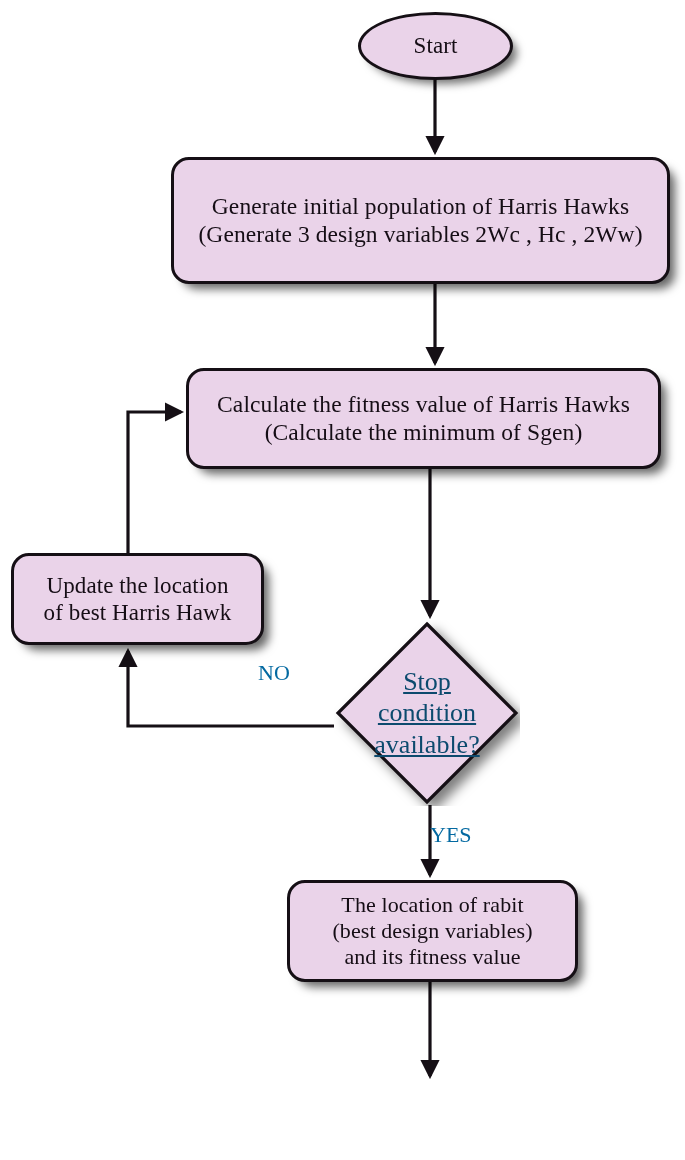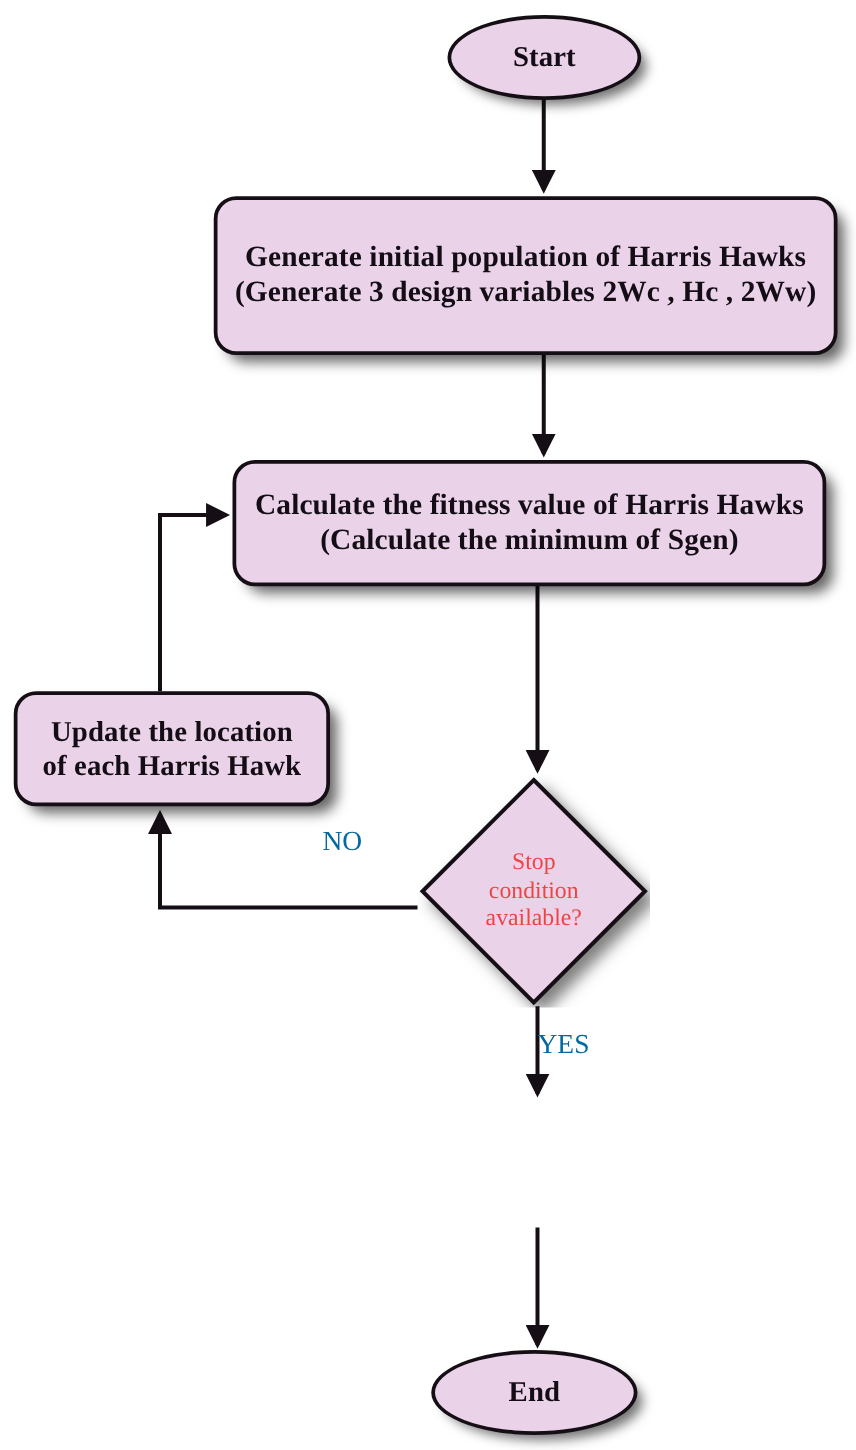--- a/index.html
+++ b/index.html
@@ -37,21 +37,20 @@
     color: #150d15;
     line-height: 1.18;
     letter-spacing: 0.1px;
   }
   .node .lines {
     display: block;
     width: 100%;
     padding: 0 6px;
     box-sizing: border-box;
     white-space: pre-line;
-    font-weight: bold;
   }
   .terminator {
     border-radius: 50%;
     font-size: 23px;
     box-shadow: 7px 7px 9px -3px rgba(0,0,0,0.55);
   }
   .process {
     border-radius: 18px;
     font-size: 23.5px;
     box-shadow: 8px 8px 10px -3px rgba(0,0,0,0.6);
@@ -69,24 +68,25 @@
   .decision-label {
     position: absolute;
     left: 0;
     top: 0;
     width: 100%;
     height: 100%;
     display: flex;
     align-items: center;
     justify-content: center;
     text-align: center;
-    font-size: 19px;
+    font-size: 26px;
     line-height: 1.2;
     white-space: pre-line;
-    color: #ef4444;
+    color: #0c4a6e;
+    text-decoration: underline;
   }
   .edge-label {
     position: absolute;
     font-size: 22px;
     color: #0369a1;
     white-space: nowrap;
   }
 </style>
 </head>
 <body>
@@ -124,34 +124,36 @@
 (Generate 3 design variables 2Wc , Hc , 2Ww)</span>
   </div>
 
   <div class="node process" style="left:186px; top:368px; width:475px; height:101px;">
     <span class="lines">Calculate the fitness value of Harris Hawks
 (Calculate the minimum of Sgen)</span>
   </div>
 
   <div class="node process" style="left:11px; top:553px; width:253px; height:92px; font-size:23px;">
     <span class="lines">Update the location
-of each Harris Hawk</span>
+of best Harris Hawk</span>
   </div>
 
   <div class="decision-wrap" style="left:334px; top:620px; width:186px; height:186px;">
     <svg class="decision-shape" viewBox="0 0 186 186">
       <polygon points="93,4 182,93 93,182 4,93" fill="#ead3e9" stroke="#150f15" stroke-width="3.2" style="filter: drop-shadow(7px 7px 6px rgba(0,0,0,0.5));"></polygon>
     </svg>
     <div class="decision-label">Stop
 condition
 available?</div>
   </div>
 
   <div class="edge-label" style="left:258px; top:660px;">NO</div>
 
   <div class="edge-label" style="left:430px; top:822px;">YES</div>
 
+  <div class="node process" style="left:287px; top:880px; width:291px; height:102px; font-size:22px;">
+    <span class="lines">The location of rabit
+(best design variables)
+and its fitness value</span>
+  </div>
 
-  <div class="node terminator" style="left:345px; top:1080px; width:165px; height:68px;">
-    <span class="lines">End</span>
-  </div>
 
 </div>
 
 </body></html>

